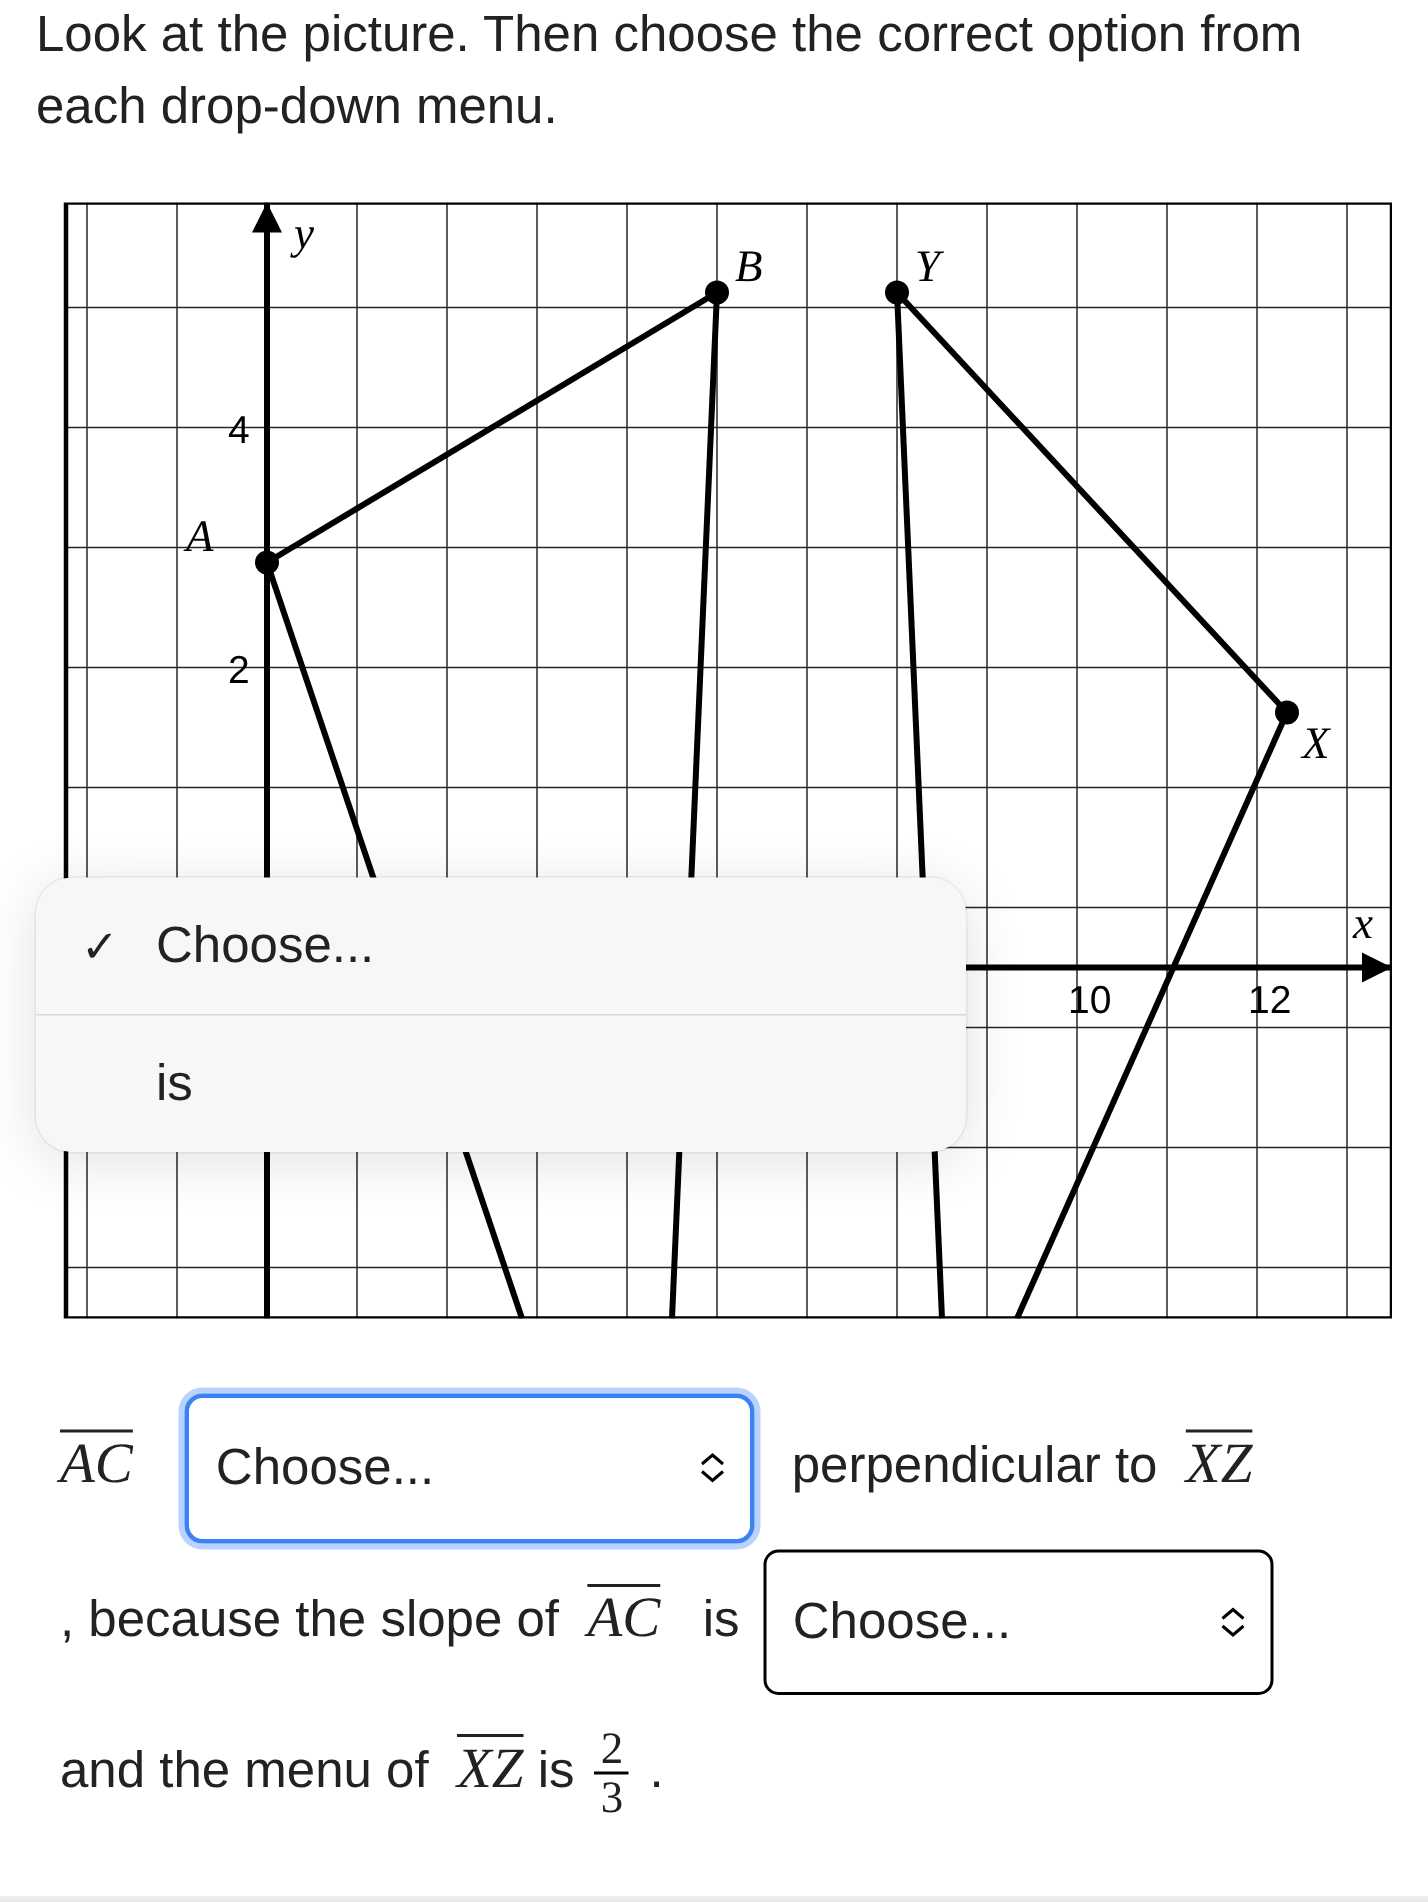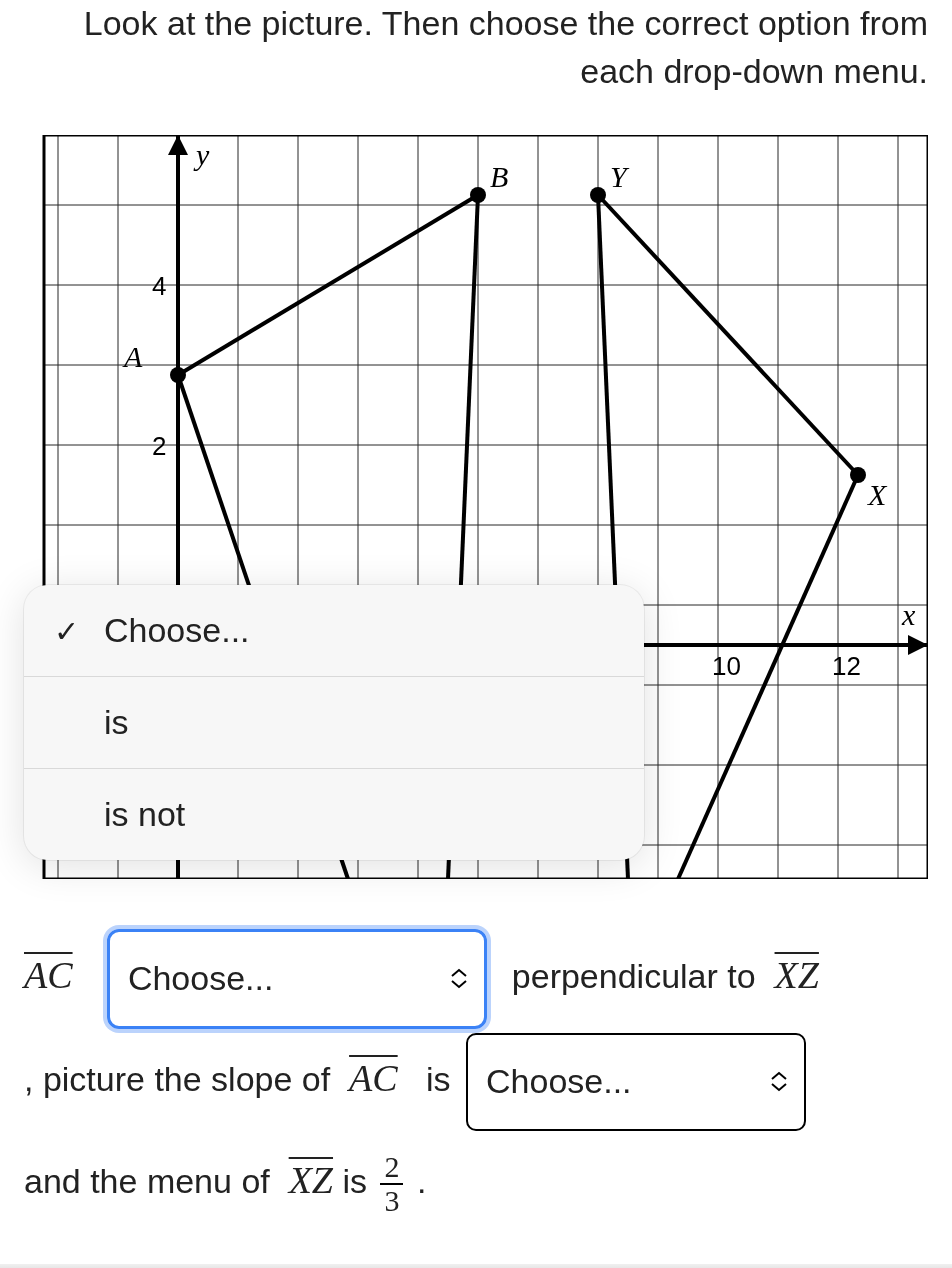--- a/index.html
+++ b/index.html
@@ -9,21 +9,20 @@
     font-family: -apple-system, BlinkMacSystemFont, "Segoe UI", Arial, sans-serif;
     background: #fff;
     color: #222;
     width: 952px;
   }
   .instruction {
     font-size: 34px;
     line-height: 1.4;
     padding: 0 24px 20px 24px;
     color: #222;
-    text-align: right;
   }
   .figure-wrap {
     position: relative;
     margin: 20px 24px 50px 24px;
     width: 904px;
     height: 744px;
   }
   .figure-wrap svg { display: block; }
   .dropdown-popup {
     position: absolute;
@@ -48,20 +47,21 @@
     position: absolute;
     left: 30px;
     top: 50%;
     transform: translateY(-50%);
     font-size: 30px;
   }
   .answer-area {
     padding: 0 24px 30px 24px;
     font-size: 34px;
     line-height: 2.4;
+    margin-left: 16px;
   }
   .math {
     font-family: "Times New Roman", Georgia, serif;
     font-style: italic;
     font-size: 38px;
   }
   .overline {
     text-decoration: overline;
     text-decoration-thickness: 2px;
   }
@@ -188,23 +188,20 @@
   </svg>
 
   <div class="dropdown-popup">
     <div class="dropdown-item">
       <span class="check">✓</span>
       <span>Choose...</span>
     </div>
     <div class="dropdown-item">
       <span>is</span>
     </div>
-    <div class="dropdown-item">
-      <span>is not</span>
-    </div>
   </div>
 </div>
 
 <div class="answer-area">
   <div class="row">
     <span class="math overline">AC</span>
     &nbsp;
     <span class="select-wrap focused" style="width:380px">
       <span>Choose...</span>
       <span class="caret">
@@ -214,21 +211,21 @@
         <svg width="18" height="10">
             <polyline points="2,2 9,8 16,2" fill="none" stroke="#000" stroke-width="2"></polyline>
           </svg>
       </span>
     </span>
     &nbsp;<span>perpendicular to</span>
     &nbsp;<span class="math overline">XZ</span>
   </div>
 
   <div class="row">
-    <span>, picture the slope of</span>
+    <span>, because the slope of</span>
     &nbsp;<span class="math overline">AC</span>
     &nbsp;&nbsp;<span>is</span>
     <span class="select-wrap" style="width:340px">
       <span>Choose...</span>
       <span class="caret">
         <svg width="18" height="10">
             <polyline points="2,8 9,2 16,8" fill="none" stroke="#000" stroke-width="2"></polyline>
           </svg>
         <svg width="18" height="10">
             <polyline points="2,2 9,8 16,2" fill="none" stroke="#000" stroke-width="2"></polyline>

